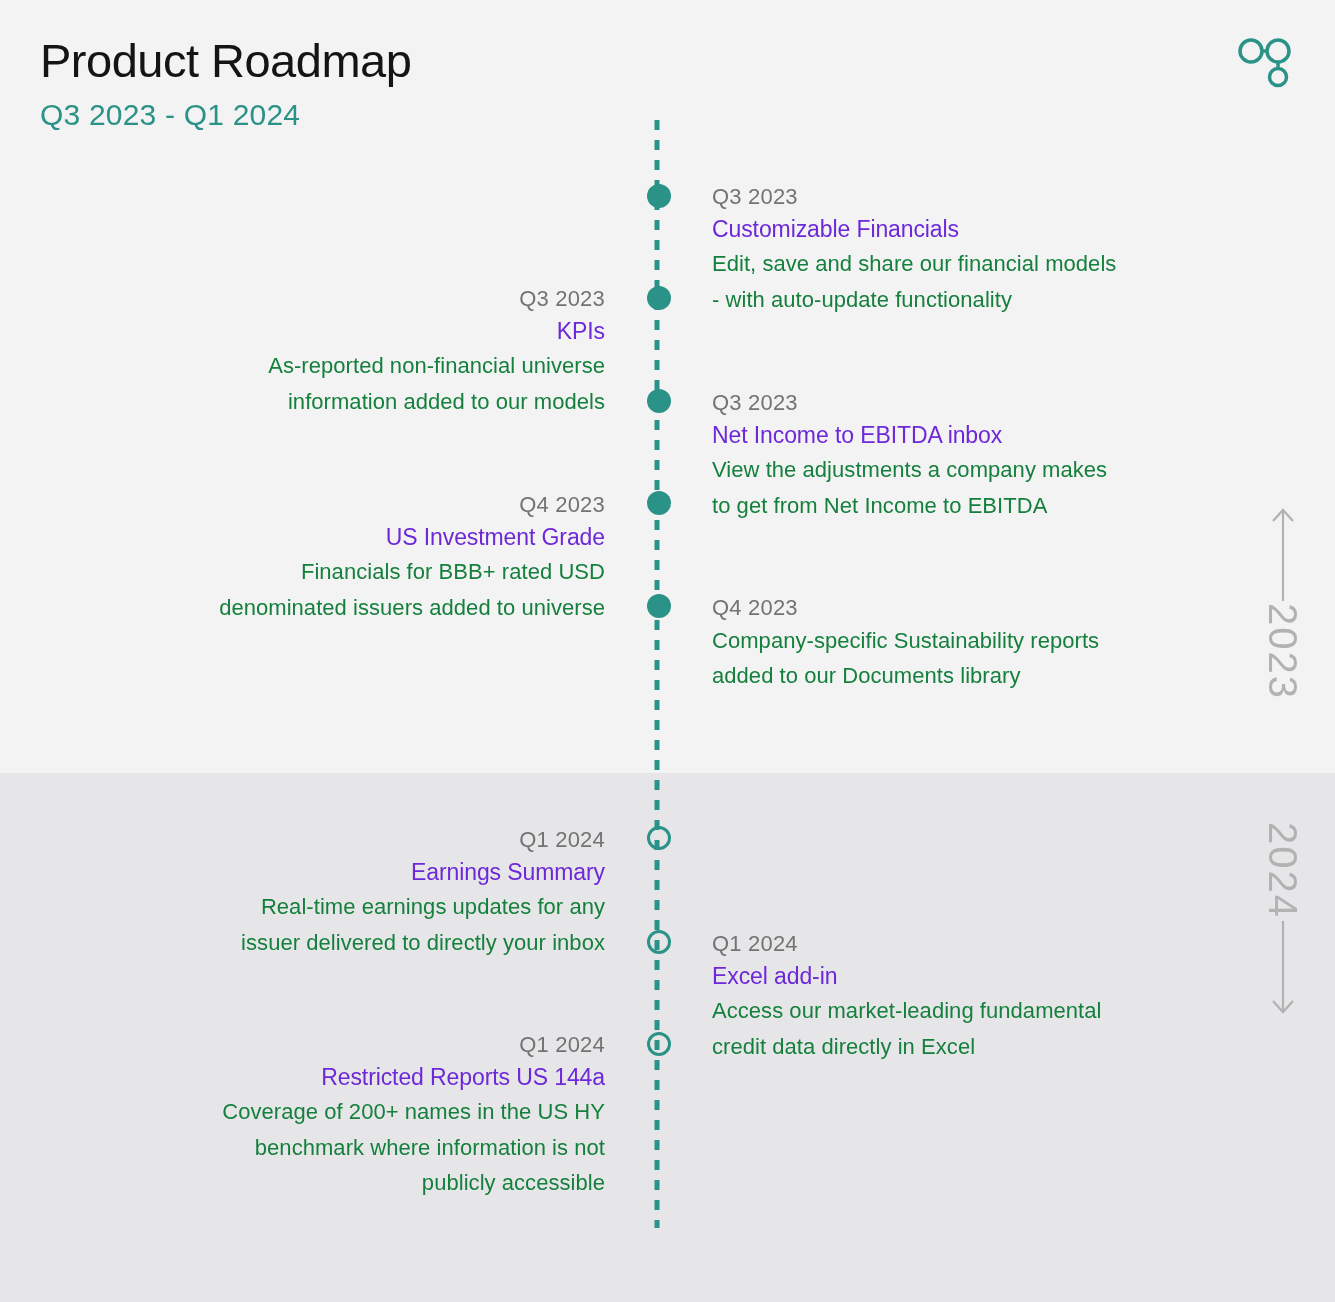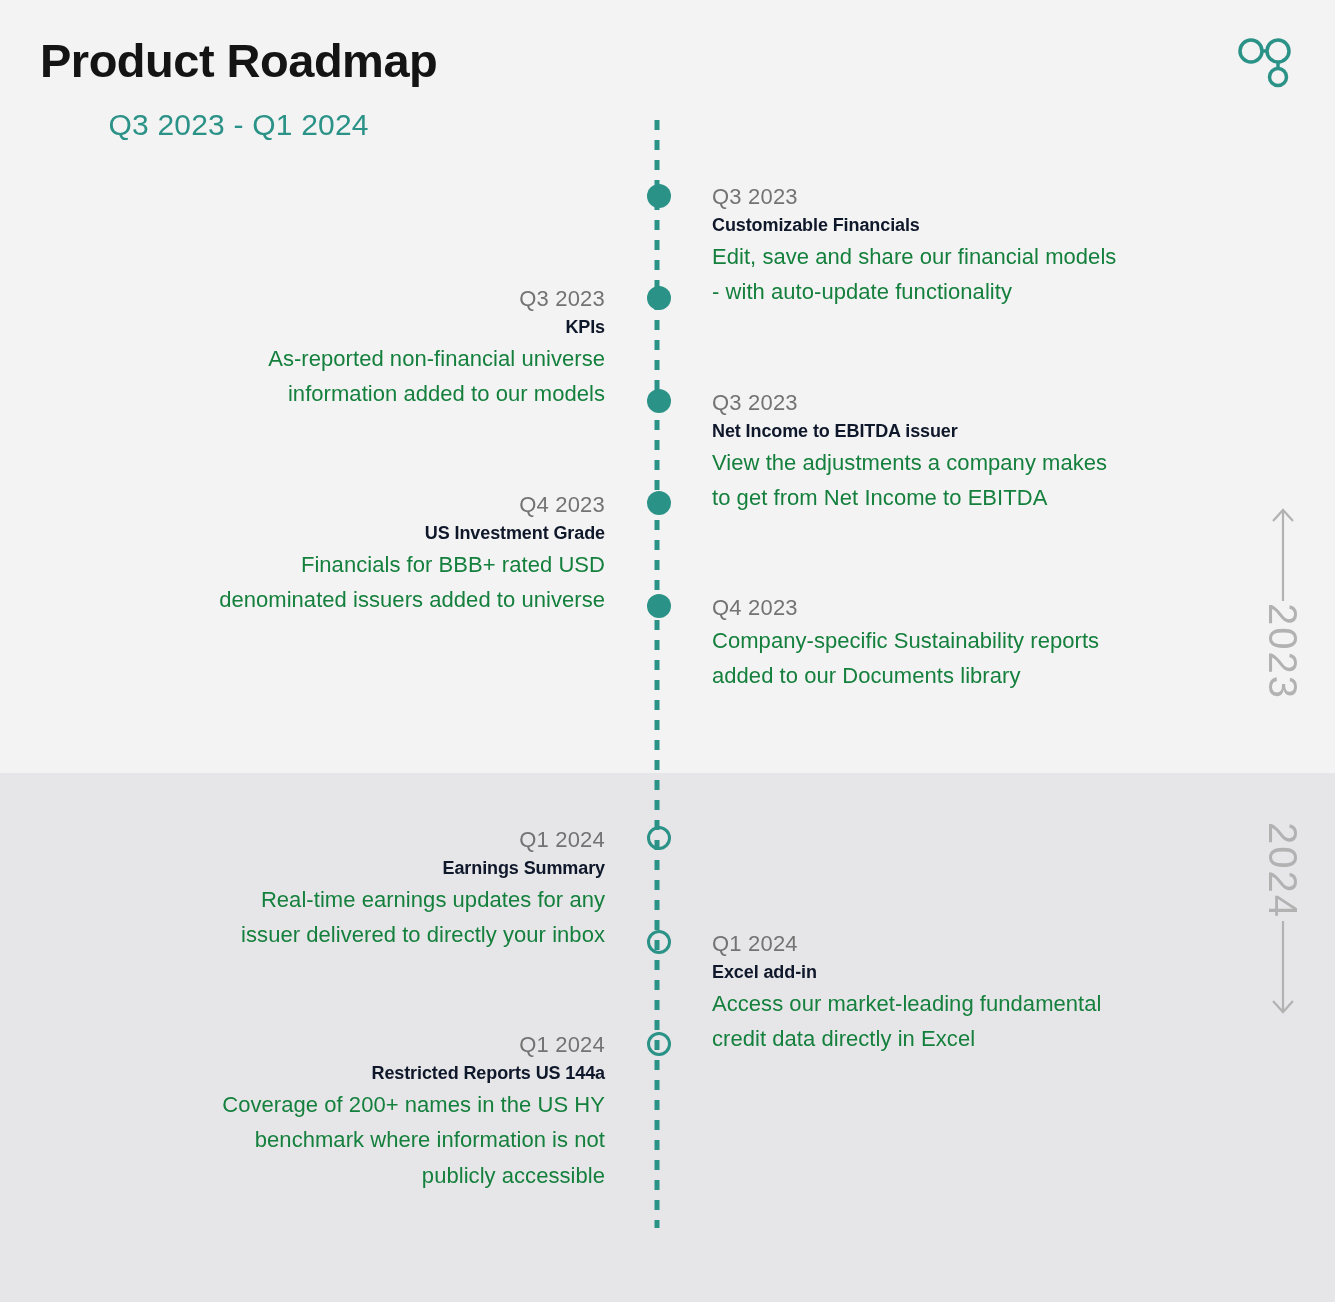--- a/index.html
+++ b/index.html
@@ -17,26 +17,26 @@
     background:#f3f3f3;
   }
   #band-2024 {
     position:absolute; left:0; top:773px; width:1335px; height:529px;
     background:#e6e6e8;
   }
 
   
   #header { position:absolute; left:40px; top:36px; z-index:5; }
   #page-title {
-    font-size:47px; font-weight:bold; color:#141414;
+    font-size:47px; font-weight:normal; color:#141414;
     letter-spacing:-0.5px; line-height:1.08;
   }
   #page-subtitle {
     font-size:30px; color:#2b9287; font-weight:400;
-    margin-top:21px; letter-spacing:0.2px;text-align:center;
+    margin-top:11px; letter-spacing:0.2px;
   }
 
   
   #brand-logo { position:absolute; right:42px; top:36px; z-index:6; }
 
   
   #timeline-axis {
     position:absolute; left:657px; top:120px; width:5px; height:1108px;
     z-index:3;
     background-image: linear-gradient(to bottom, #2b9287 50%, rgba(255,255,255,0) 0%);
@@ -58,21 +58,21 @@
   
   .milestone { position:absolute; z-index:5; }
   .milestone.left  { right:730px; text-align:right; width:520px; }
   .milestone.right { left:712px;  text-align:left;  width:530px; }
 
   .m-quarter {
     font-size:22px; color:#737373; font-weight:400;
     line-height:1.35; letter-spacing:0.2px;
   }
   .m-title {
-    font-size:18px; color:#0f172a; font-weight:bold;
+    font-size:23px; color:#6d28d9; font-weight:normal;
     line-height:1.5; letter-spacing:-0.1px;
   }
   .m-desc {
     font-size:22px; color:#15803d; font-weight:400;
     line-height:1.62; letter-spacing:0.05px; white-space:pre-line;
   }
 
   
   .year-label {
     position:absolute; right:30px; z-index:5;
@@ -129,21 +129,21 @@
 
 <div class="milestone left" style="top:284px">
   <div class="m-quarter">Q3 2023</div>
   <div class="m-title">KPIs</div>
   <div class="m-desc">As-reported non-financial universe
 information added to our models</div>
 </div>
 
 <div class="milestone right" style="top:388px">
   <div class="m-quarter">Q3 2023</div>
-  <div class="m-title">Net Income to EBITDA issuer</div>
+  <div class="m-title">Net Income to EBITDA inbox</div>
   <div class="m-desc">View the adjustments a company makes
 to get from Net Income to EBITDA</div>
 </div>
 
 <div class="milestone left" style="top:490px">
   <div class="m-quarter">Q4 2023</div>
   <div class="m-title">US Investment Grade</div>
   <div class="m-desc">Financials for BBB+ rated USD
 denominated issuers added to universe</div>
 </div>

